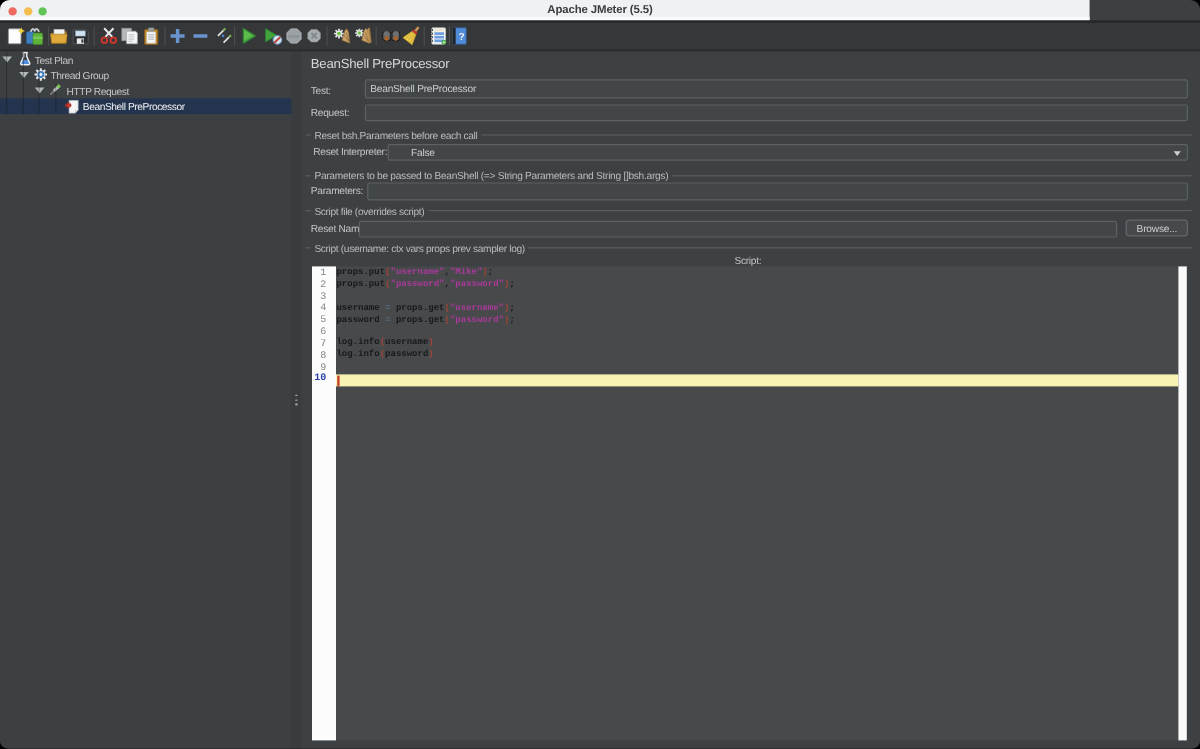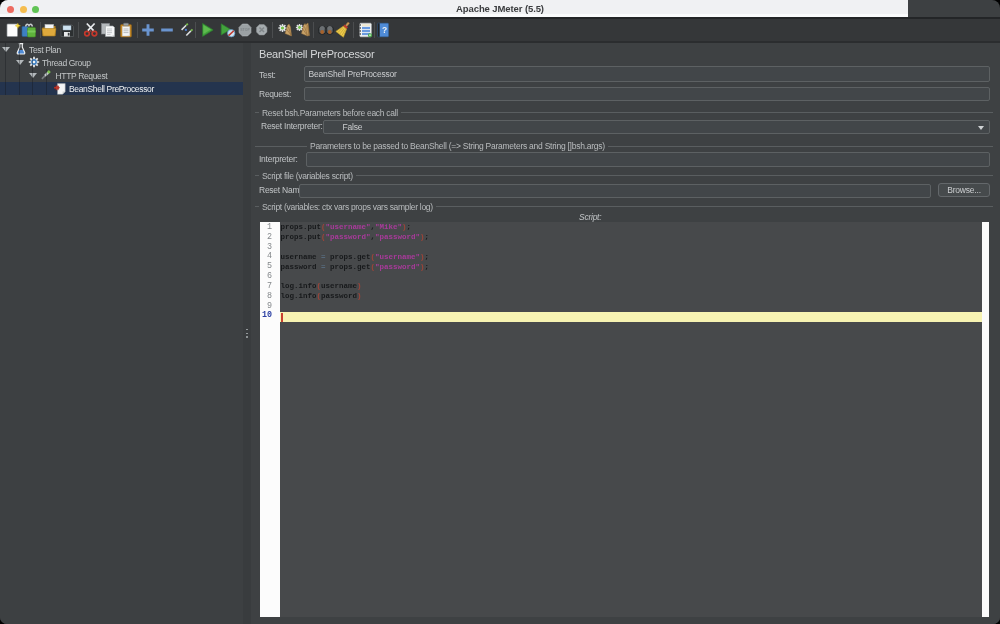--- a/index.html
+++ b/index.html
@@ -268,33 +268,33 @@
   <div class="lab" style="left:259px;top:88.5px;">Request:</div>
   <div class="fld" style="left:304px;top:86.5px;width:686px;height:14.5px;"></div>
   <div class="gline" style="left:255px;top:112px;width:738px;"></div>
   <div class="gtext" style="left:259px;top:107.5px;">Reset bsh.Parameters before each call</div>
   <div class="lab" style="left:261px;top:121px;">Reset Interpreter:</div>
   <div class="fld" style="left:322.5px;top:119.5px;width:667.5px;height:14.5px;">
       <span class="tx" style="left:6px;margin-left:13px;">False</span>
     <div style="position:absolute;right:5px;top:5px;width:0;height:0;border-left:3.5px solid transparent;border-right:3.5px solid transparent;border-top:4px solid #cfd2d4;"></div>
   </div>
   <div class="gline" style="left:255px;top:145.5px;width:738px;"></div>
-  <div class="gtext" style="left:259px;top:141px;letter-spacing:-0.25px;margin-left:48px;">Parameters to be passed to BeanShell (=&gt; String Parameters and String []bsh.args)</div>
-  <div class="lab" style="left:259px;top:154px;">Interpreter:</div>
+  <div class="gtext" style="left:259px;top:141px;letter-spacing:-0.25px;">Parameters to be passed to BeanShell (=&gt; String Parameters and String []bsh.args)</div>
+  <div class="lab" style="left:259px;top:154px;">Parameters:</div>
   <div class="fld" style="left:305.5px;top:151.5px;width:684.5px;height:15px;"></div>
   <div class="gline" style="left:255px;top:175px;width:738px;"></div>
-  <div class="gtext" style="left:259px;top:170.5px;">Script file (variables script)</div>
+  <div class="gtext" style="left:259px;top:170.5px;">Script file (overrides script)</div>
   <div class="lab" style="left:259px;top:184.5px;">Reset Name:</div>
   <div class="fld" style="left:298.5px;top:183.5px;width:632.5px;height:14px;"></div>
   <div class="fld" style="left:938px;top:182.5px;width:52px;height:14.5px;border-radius:3px;border-color:#64686b;background:#464a4c;">
       <span class="tx" style="left:50%;transform:translate(-50%,-50%);">Browse...</span>
     </div>
   <div class="gline" style="left:255px;top:206px;width:738px;"></div>
-  <div class="gtext" style="left:259px;top:201.5px;">Script (variables: ctx vars props vars sampler log)</div>
-  <div class="lab" style="left:579px;top:211.5px;font-style:italic;">Script:</div>
+  <div class="gtext" style="left:259px;top:201.5px;">Script (username: ctx vars props prev sampler log)</div>
+  <div class="lab" style="left:612px;top:211.5px;">Script:</div>
 
   <div id="gutter" class="abs"></div>
   <div id="codebg" class="abs"></div>
   <div id="ylight" class="abs"></div>
   <div id="caret" class="abs"></div>
   <div id="vsb" class="abs"></div>
   <div id="lnums" class="mono">1<br>2<br>3<br>4<br>5<br>6<br>7<br>8<br>9<br><span style="color:#2b3fa3;font-weight:bold;">10</span></div>
   <div id="code" class="mono">props.put<span class="p">(</span><span class="s">"username"</span>,<span class="s">"Mike"</span><span class="p">)</span>;
 props.put<span class="p">(</span><span class="s">"password"</span>,<span class="s">"password"</span><span class="p">)</span>;
 

